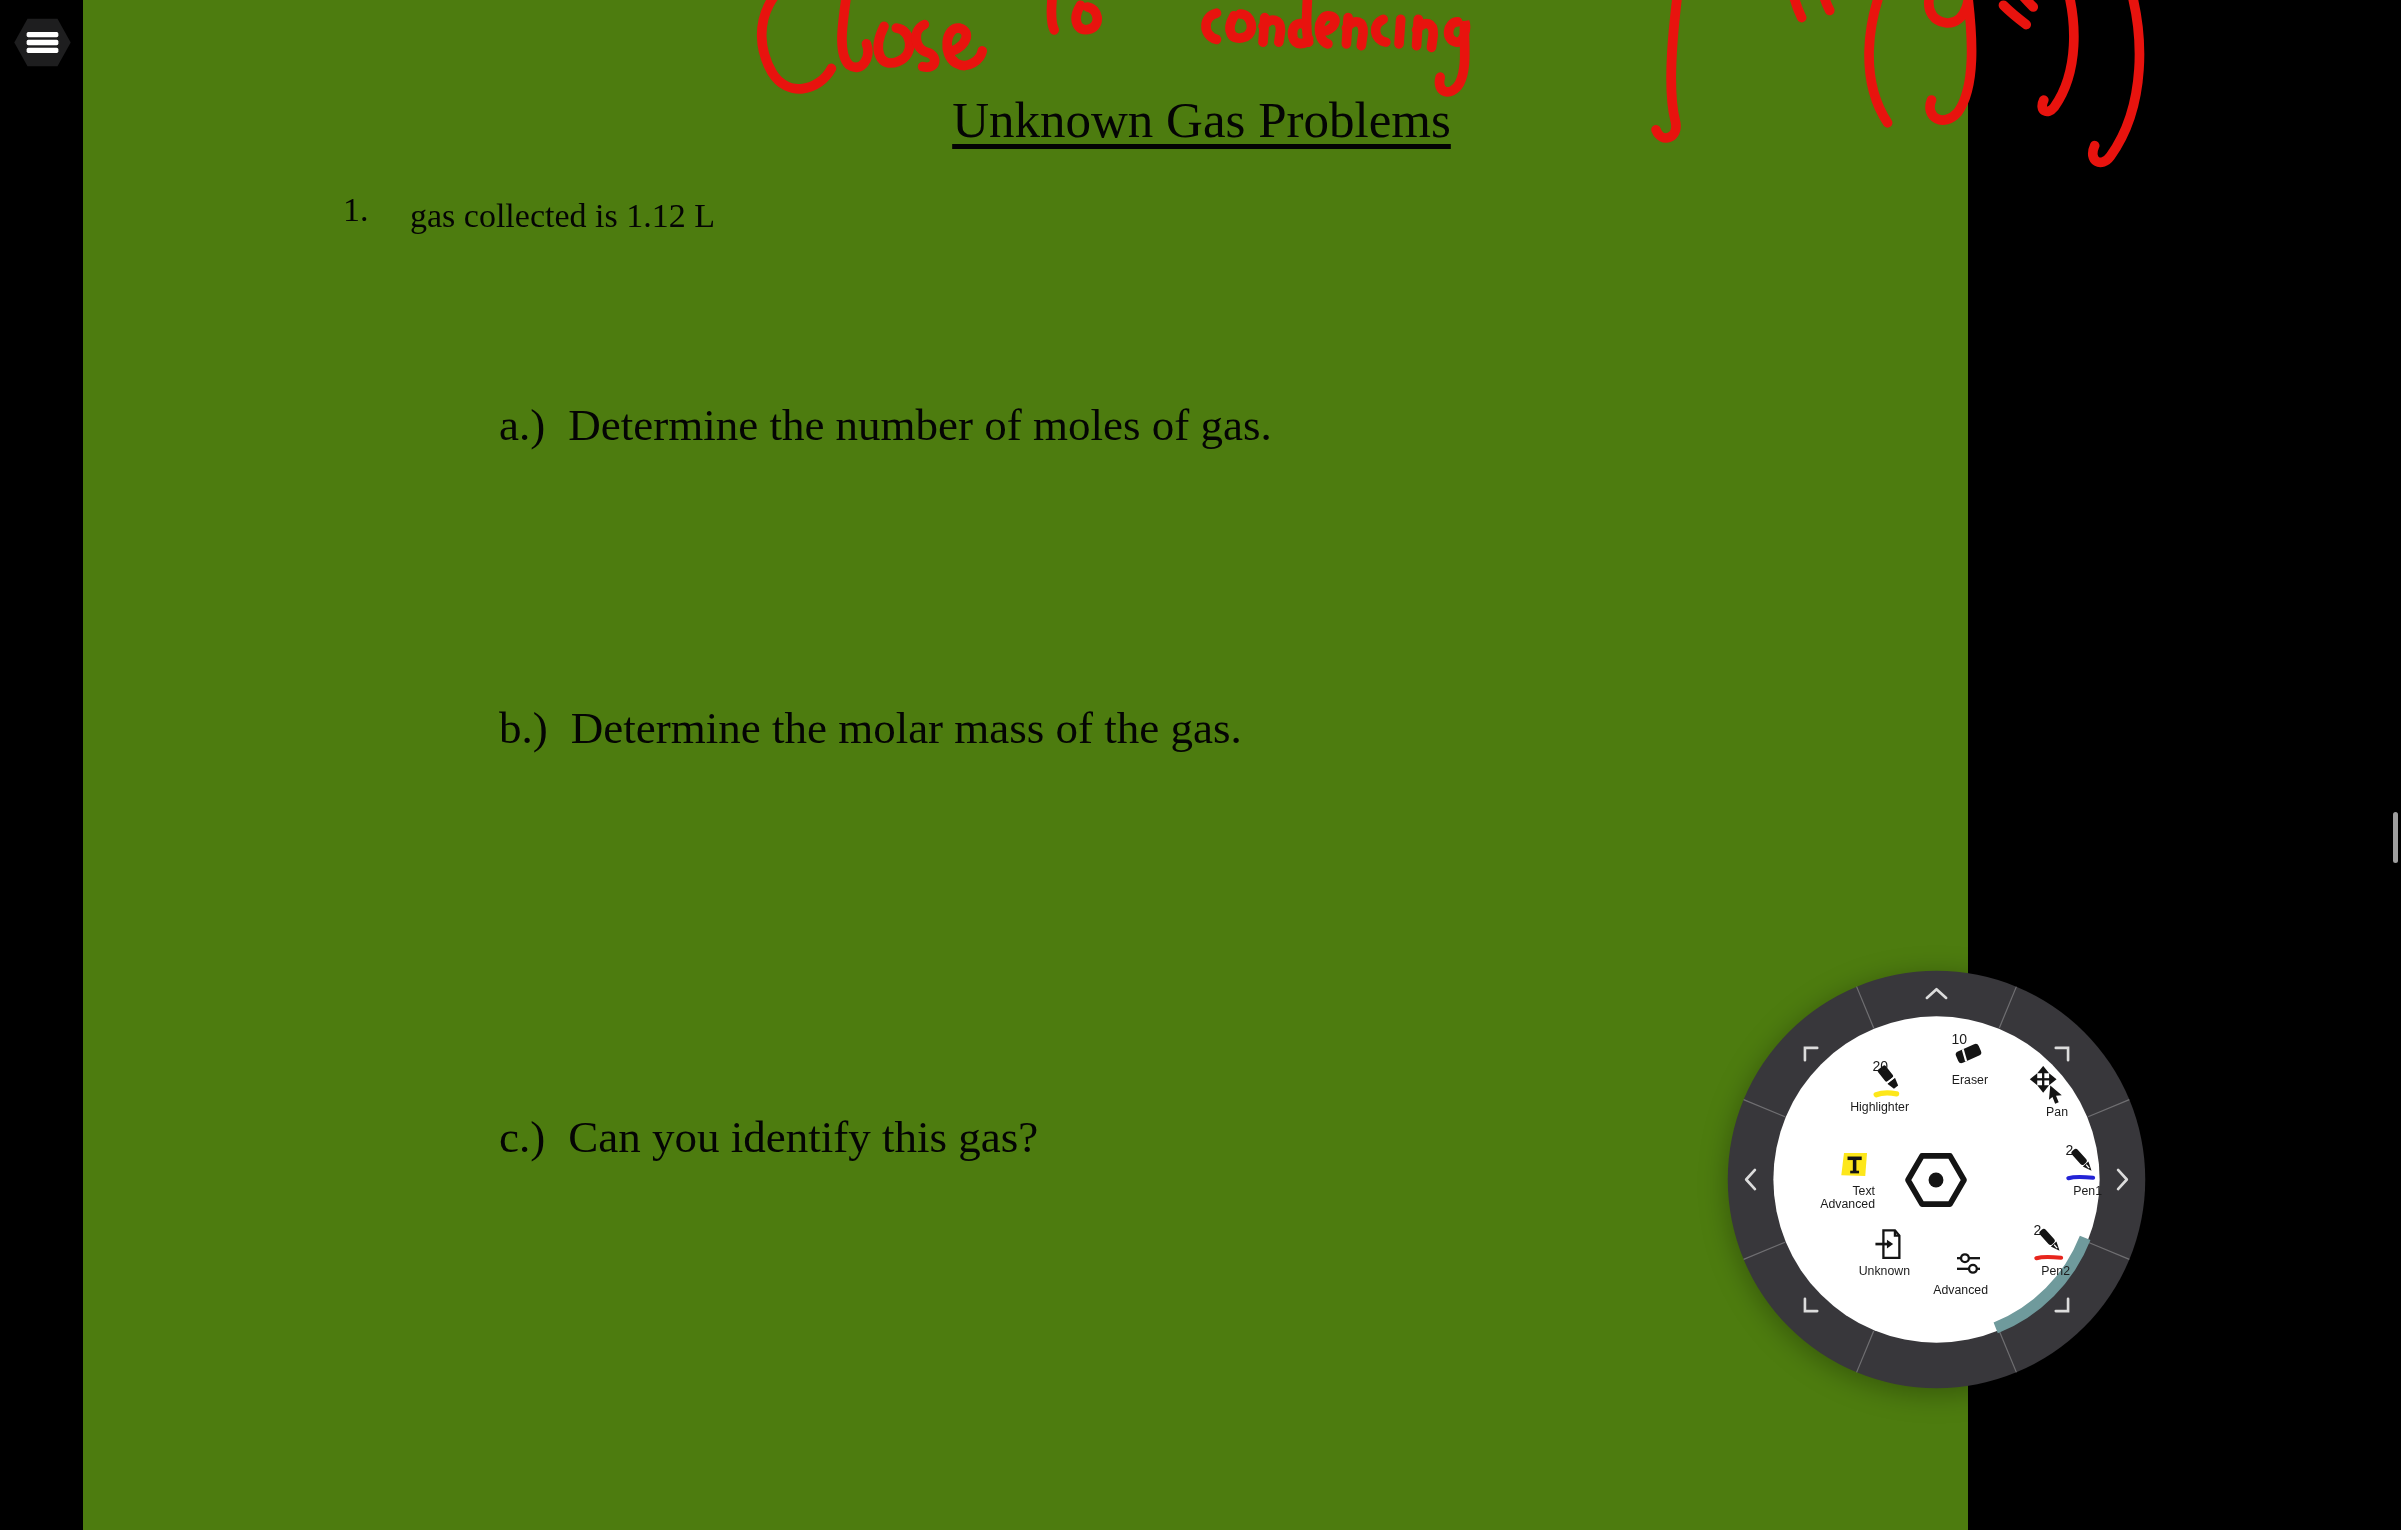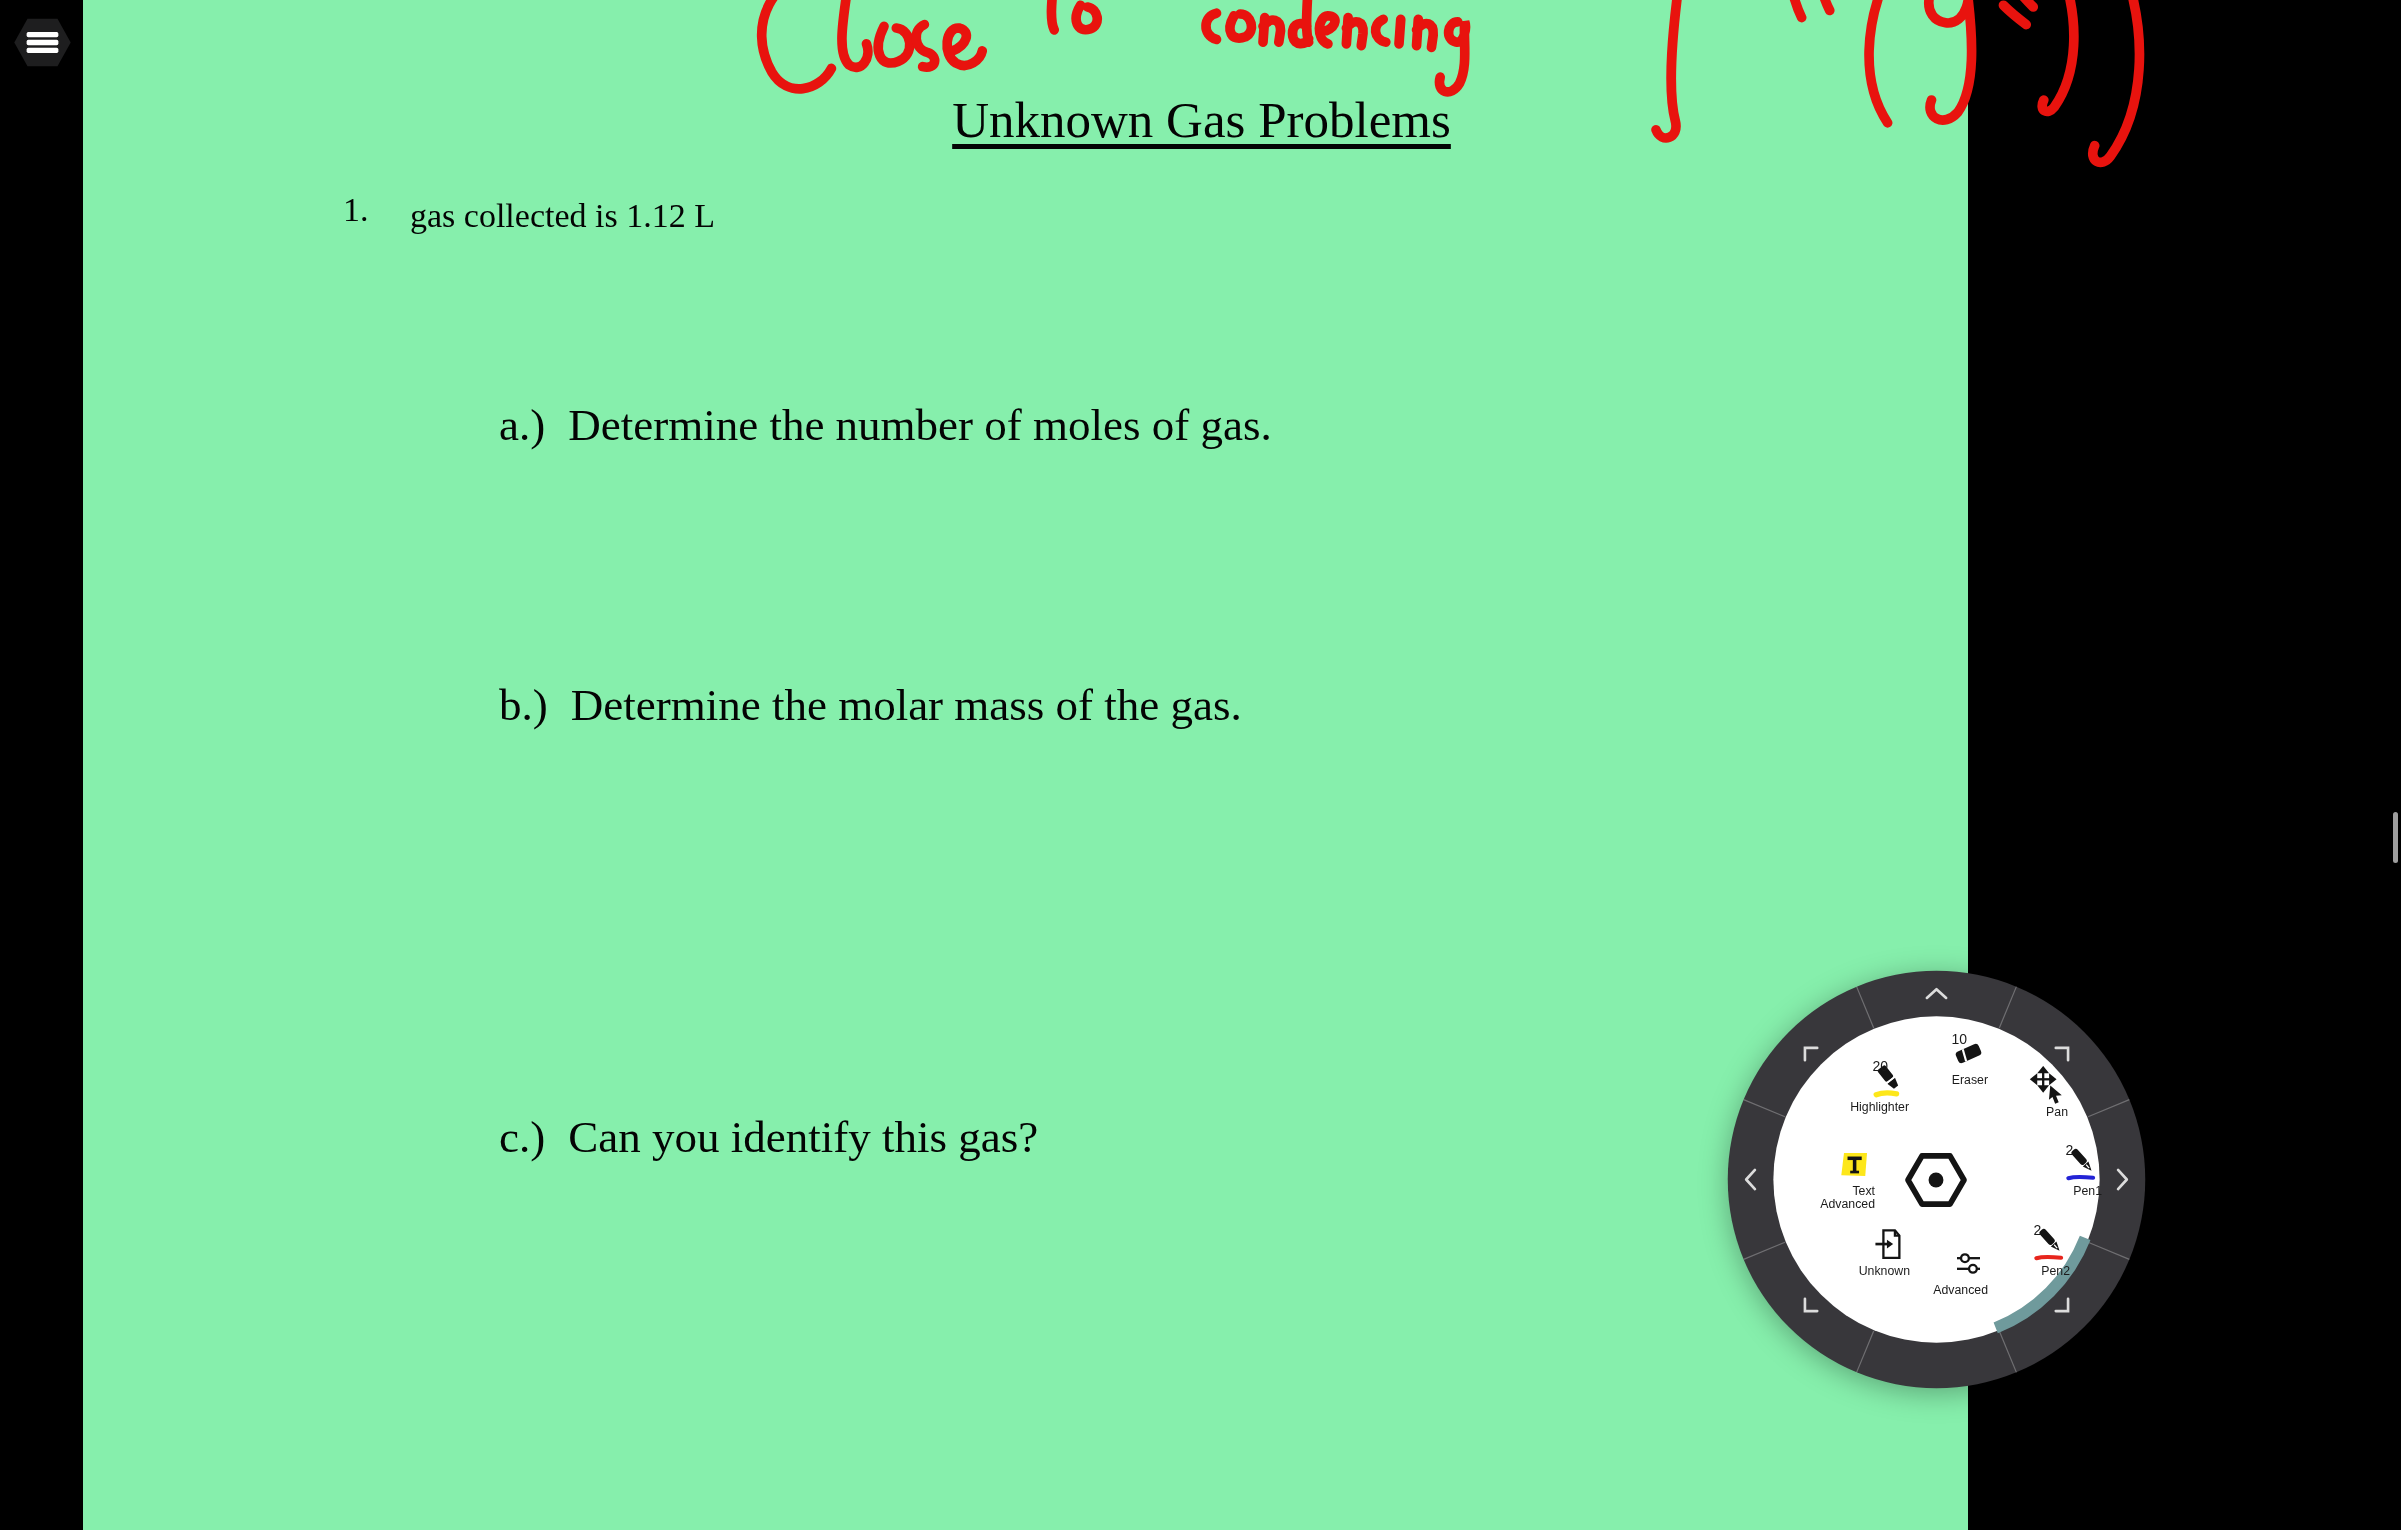--- a/index.html
+++ b/index.html
@@ -4,28 +4,28 @@
 <style>
   html,body{margin:0;padding:0;background:#000;width:2401px;height:1531px;overflow:hidden;}
   *{box-sizing:border-box;}
   #stage{position:relative;width:2401px;height:1531px;background:#000;font-family:"Liberation Sans",sans-serif;}
   
   .bar-left{position:absolute;left:0;top:0;width:83px;height:1531px;background:#000;}
   .bar-right{position:absolute;left:2320px;top:0;width:82px;height:1531px;background:#000;}
   .scroll-thumb{position:absolute;left:73px;top:812px;width:5.3px;height:51px;background:#9e9e9e;border-radius:2.6px;}
   .menu-btn{position:absolute;left:8.8px;top:8.8px;width:67px;height:67px;background:transparent;border:none;padding:0;cursor:pointer;}
   
-  .page{position:absolute;left:83px;top:0;width:1885px;height:1531px;background:#86efac;}
+  .page{position:absolute;left:83px;top:0;width:1885px;height:1531px;background:#4d7c0f;}
   .doc-title{position:absolute;left:0;top:91px;width:2237px;text-align:center;
     font-family:"Liberation Serif",serif;font-size:51px;color:#040404;text-decoration:underline;text-underline-offset:7px;}
   .para-num{position:absolute;left:260px;top:191px;font-family:"Liberation Serif",serif;font-size:34px;color:#040404;}
   .para{position:absolute;left:327px;top:191px;width:1668px;font-family:"Liberation Serif",serif;font-size:34px;line-height:50px;color:#040404;}
   .subq{position:absolute;left:392px;font-family:Liberation Serif, serif;font-size:45px;color:#040404;white-space:nowrap;margin-left:24px;}
   .subq .lab{display:inline-block;margin-right:23px;}
-  #subq-a{top:399px;} #subq-b{top:679px;} #subq-c{top:1111px;}
+  #subq-a{top:399px;} #subq-b{top:702px;} #subq-c{top:1111px;}
   
   .ink{position:absolute;left:620px;top:0;width:1492px;height:193px;overflow:visible;pointer-events:none;}
   
   .radial{position:absolute;left:1643px;top:969px;width:421px;height:421px;filter:drop-shadow(0 5.3px 14px rgba(0,0,0,.30));}
   .radial svg.ringsvg{position:absolute;left:0;top:0;}
   .tool{position:absolute;width:105px;text-align:right;cursor:pointer;}
   .tool .icon{display:inline-block;width:39px;height:39px;}
   .tool .label{display:block;margin-top:-1.8px;font-size:12.3px;line-height:13px;color:#1b1b1b;white-space:pre-line;}
   .tool .count{position:absolute;left:calc(50% + 16px);top:-3.5px;font-size:14px;color:#1b1b1b;}
   #tool-eraser{left:157px;top:65px;}

